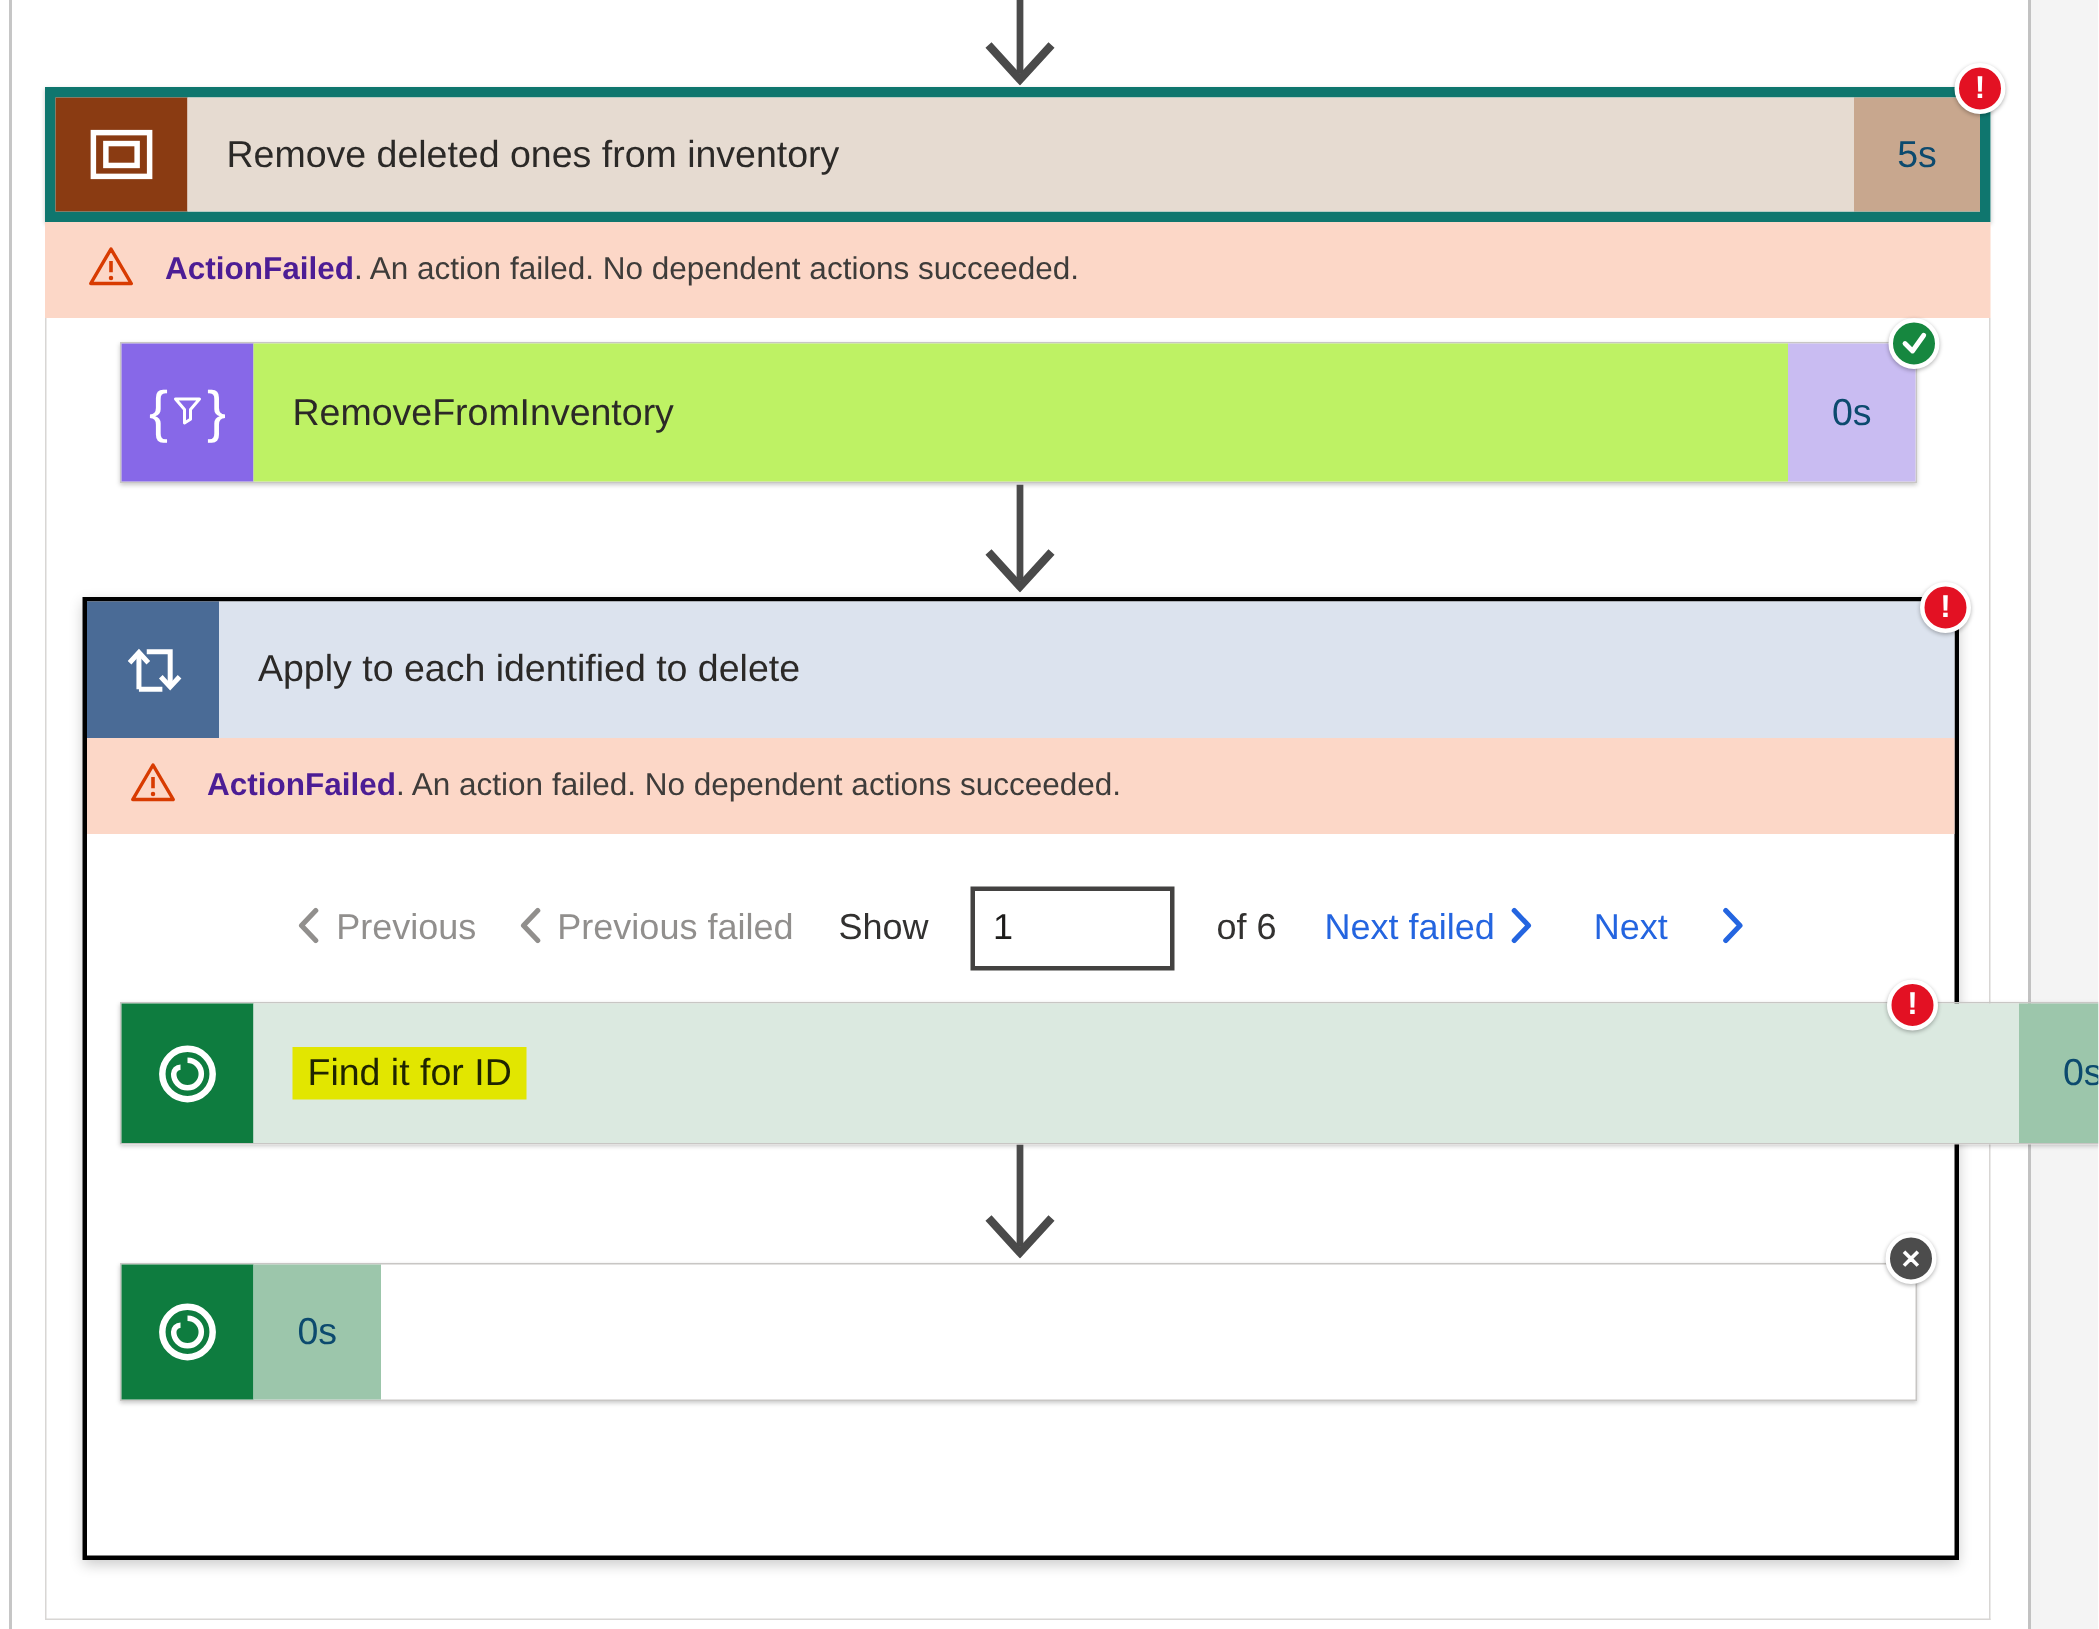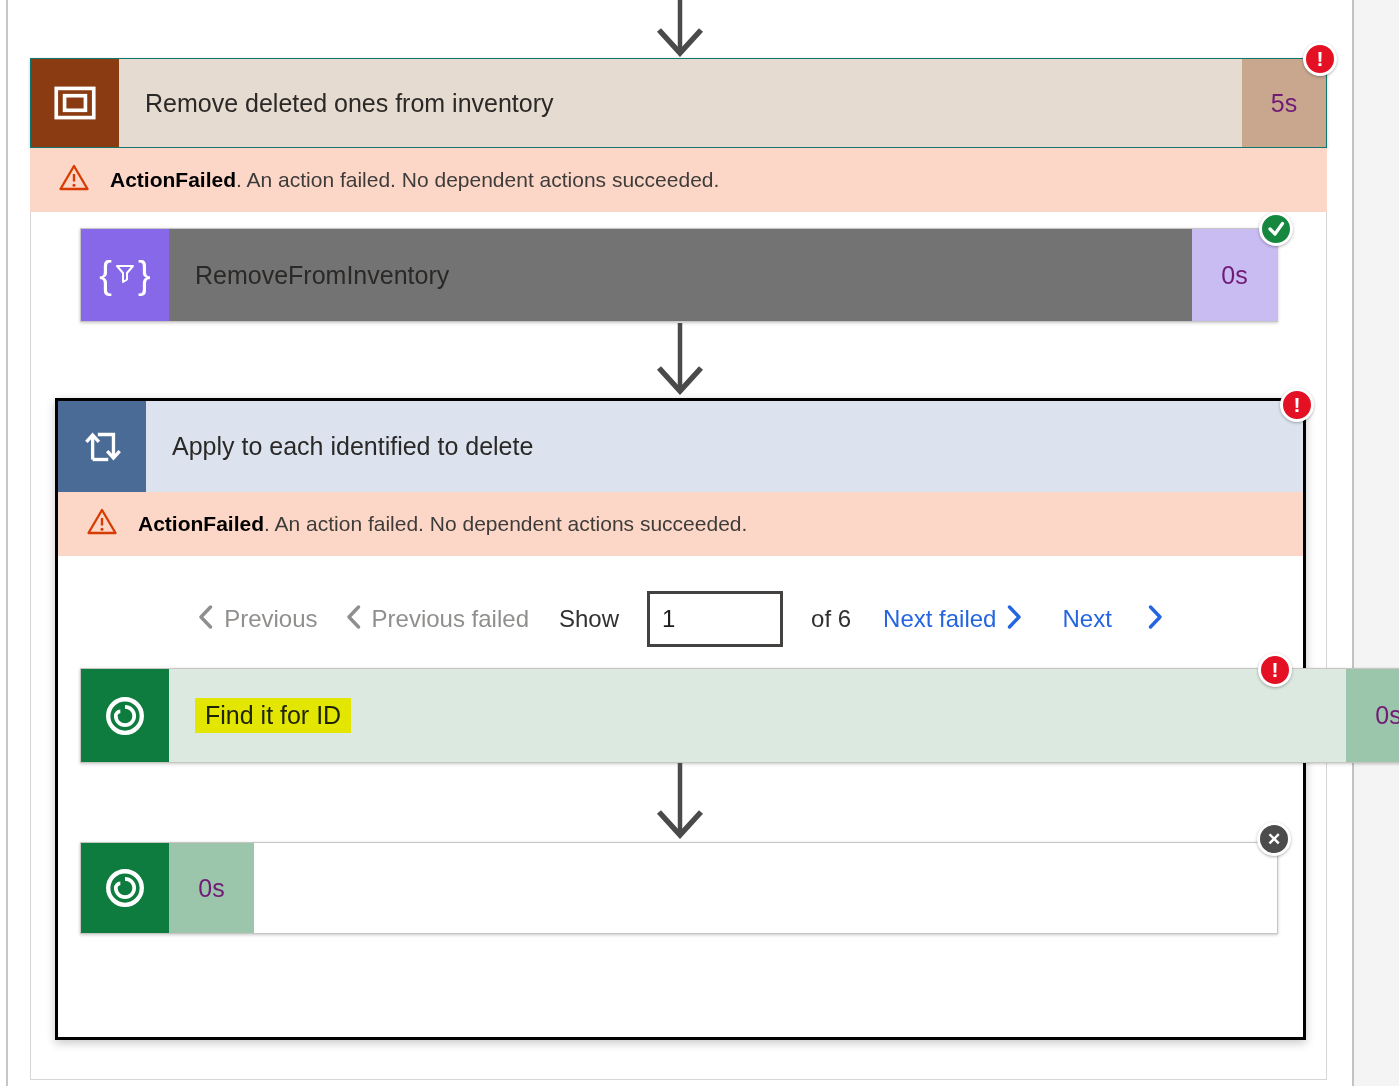--- a/index.html
+++ b/index.html
@@ -23,35 +23,35 @@
   .arrow { position:absolute; }
   .arrow svg { display:block; }
 
   
   .op-card { position:absolute; display:flex; align-items:stretch;
              box-shadow:0 1px 3px rgba(0,0,0,.22); }
   .op-icon { flex:0 0 88px; display:flex; align-items:center; justify-content:center; }
   .op-title { flex:1 1 auto; display:flex; align-items:center; padding-left:26px;
               font-size:25px; color:#2b2927; white-space:nowrap; overflow:hidden; }
   .op-duration { display:flex; align-items:center; justify-content:center;
-                 font-size:25px; color:#701a75; }
-
-  .scope-header { left:30px; top:58px; width:1297px; height:90px; border:1px solid #0f766e; }
+                 font-size:25px; color:#0c4a6e; }
+
+  .scope-header { left:30px; top:58px; width:1297px; height:90px; border:7px solid #0f766e; }
   .scope-header .op-icon { background:#8a3b12; }
   .scope-header .op-title { background:#e6dbd1; }
   .scope-header .op-duration { flex:0 0 84px; background:#c8a78e; }
 
   .error-banner { position:absolute; display:flex; align-items:center; gap:20px;
                   padding-left:28px; background:#fcd7c7; font-size:21px; color:#3e3c3a; }
-  .error-banner .ecode { font-weight:700; color:#000000; }
+  .error-banner .ecode { font-weight:700; color:#4c1d95; }
   .banner-1 { left:30px; top:148px; width:1297px; height:64px; }
 
   .card-rfi { left:80px; top:228px; width:1198px; height:94px; border:1px solid #c8c6c4; }
   .card-rfi .op-icon { background:#8768e8; }
-  .card-rfi .op-title { background:#737373; }
+  .card-rfi .op-title { background:#bef264; }
   .card-rfi .op-duration { flex:0 0 85px; background:#c9bcf2; }
   .braces { color:#fff; font-size:38px; line-height:1; display:flex; align-items:center; gap:2px; }
 
   
   .apply {
     position:absolute; left:55px; top:398px; width:1251px; height:642px;
     border:3px solid #000000; background:#fff; box-shadow:0 3px 9px rgba(0,0,0,.22);
   }
   .apply-header { left:0; top:0; width:1245px; height:91px; box-shadow:none; }
   .apply-header .op-icon { background:#4a6b96; }

